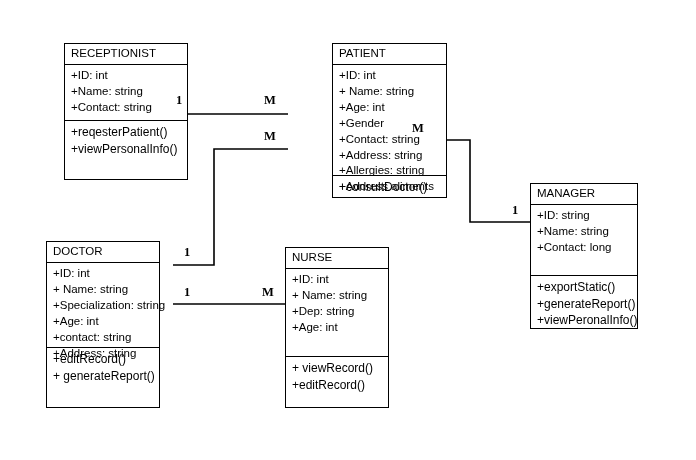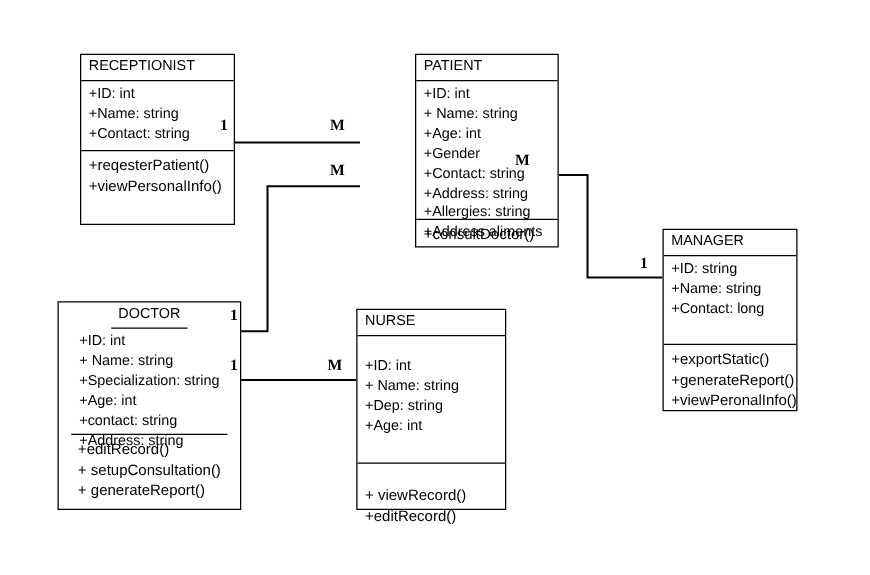--- a/index.html
+++ b/index.html
@@ -106,37 +106,36 @@
           <div class="member">+Gender</div>
           <div class="member">+Contact: string</div>
           <div class="member">+Address: string</div>
           <div class="member">+Allergies: string</div>
           <div class="member">+Address aliments</div>
         </div>
         <div class="cls-ops">
           <div class="member">+consultDoctor()</div>
         </div>
       </div>
-      <div class="uml-class" style="left: 46px; top: 241px; width: 147px; height: 167px; border-color: rgb(0, 0, 0); background: rgb(255, 255, 255); align-items: center;">
+      <div class="uml-class" style="left: 46px; top: 241px; width: 114px; height: 167px; border-color: rgb(0, 0, 0); background: rgb(255, 255, 255);">
         <div class="cls-name">DOCTOR</div>
         <div class="cls-attrs" style="height: 85px; flex: 0 0 85px;">
           <div class="member">+ID: int</div>
           <div class="member">+ Name: string</div>
           <div class="member">+Specialization: string</div>
           <div class="member">+Age: int</div>
           <div class="member">+contact: string</div>
           <div class="member">+Address: string</div>
         </div>
         <div class="cls-ops">
           <div class="member">+editRecord()</div>
-          <div class="member">+ setupConsultation()</div>
           <div class="member">+ generateReport()</div>
         </div>
       </div>
-      <div class="uml-class" style="left: 285px; top: 247px; width: 120px; height: 161px; border-color: rgb(0, 0, 0); background: rgb(255, 255, 255); gap: 14px;">
+      <div class="uml-class" style="left: 285px; top: 247px; width: 104px; height: 161px; border-color: rgb(0, 0, 0); background: rgb(255, 255, 255);">
         <div class="cls-name">NURSE</div>
         <div class="cls-attrs" style="height: 88px; flex: 0 0 88px;">
           <div class="member">+ID: int</div>
           <div class="member">+ Name: string</div>
           <div class="member">+Dep: string</div>
           <div class="member">+Age: int</div>
         </div>
         <div class="cls-ops">
           <div class="member">+ viewRecord()</div>
           <div class="member">+editRecord()</div>

